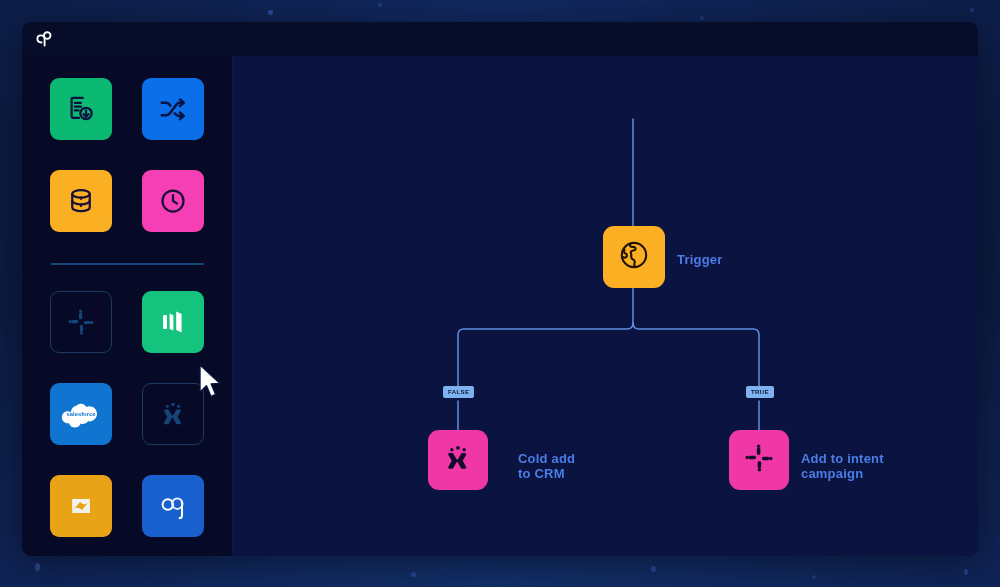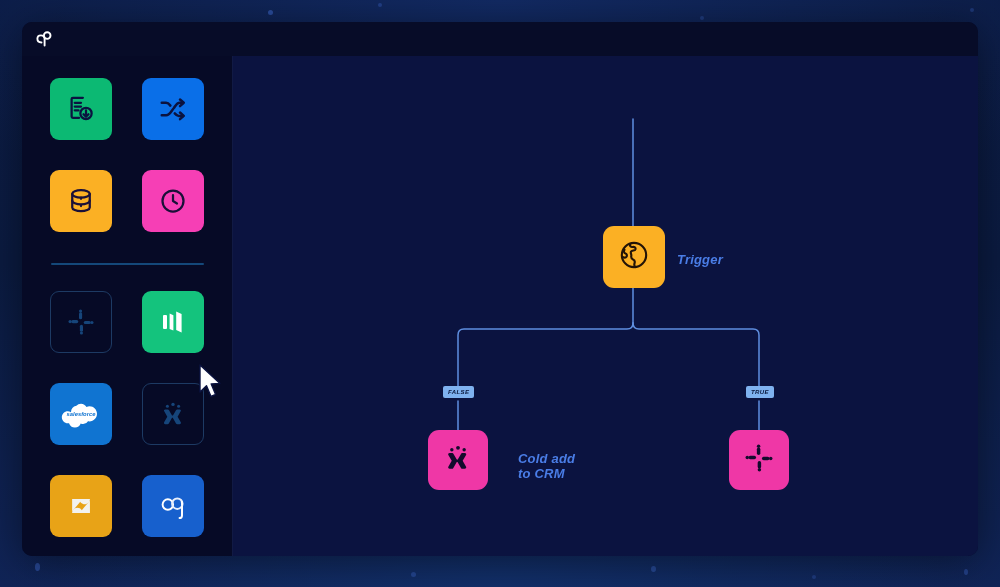--- a/index.html
+++ b/index.html
@@ -13,21 +13,20 @@
 
   #page {
     position: relative;
     width: 1000px;
     height: 587px;
     background:
       radial-gradient(ellipse 700px 300px at 50% 100%, #12306b 0%, rgba(18,48,107,0) 70%),
       radial-gradient(ellipse 900px 420px at 50% 0%, #122a63 0%, rgba(18,42,99,0) 65%),
       linear-gradient(180deg, #0c1c45 0%, #0b1b41 45%, #102457 100%);
     overflow: hidden;
-    font-style: italic;
   }
 
   
   .particle {
     position: absolute;
     border-radius: 50%;
     background: #3f6ad0;
     opacity: .55;
     filter: blur(.4px);
   }
@@ -400,18 +399,20 @@
               <rect x="1.9" y="10.4" width="2.6" height="2.6" rx="1.3"></rect>
               <rect x="11.0" y="14.2" width="2.6" height="5.6" rx="1.3"></rect>
               <rect x="11.0" y="19.5" width="2.6" height="2.6" rx="1.3"></rect>
               <rect x="14.2" y="11.0" width="5.6" height="2.6" rx="1.3"></rect>
               <rect x="19.5" y="11.0" width="2.6" height="2.6" rx="1.3"></rect>
               <rect x="10.4" y="4.2" width="2.6" height="5.6" rx="1.3"></rect>
               <rect x="10.4" y="1.9" width="2.6" height="2.6" rx="1.3"></rect>
             </svg>
           </span>
         </div>
+        <div class="node-label" style="left:568px;top:395px;">Add to intent
+campaign</div>
 
       </div>
 
     </div>
   </div>
 </div>
 
 </body></html>

